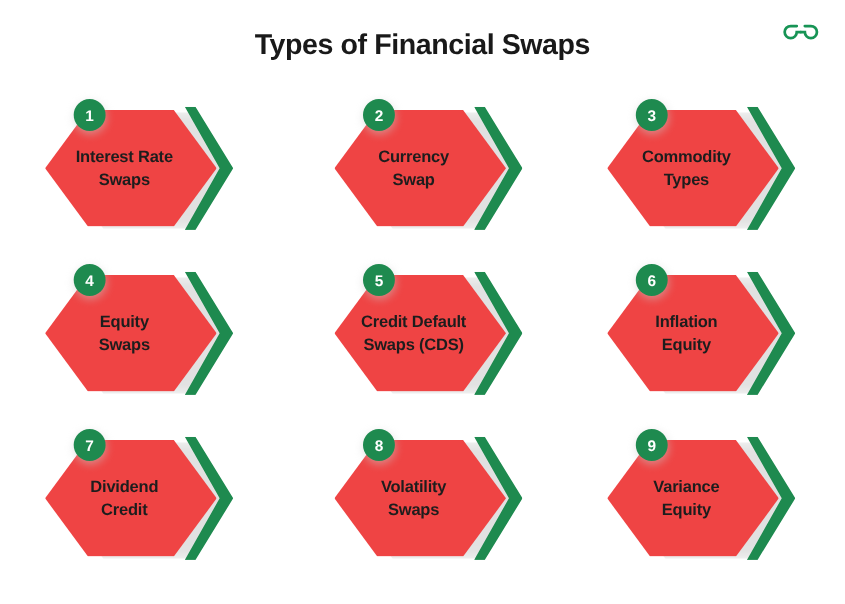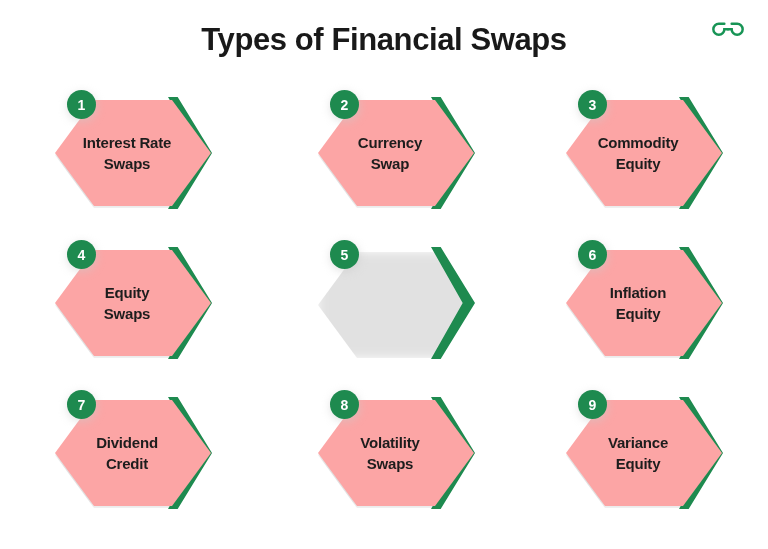--- a/index.html
+++ b/index.html
@@ -34,21 +34,21 @@
   }
 
   
   .page-title {
     position: absolute;
     top: 17px;
     left: 0;
     width: 768px;
     text-align: center;
     font-family: "Liberation Sans", sans-serif;
-    font-size: 31px;
+    font-size: 26px;
     font-weight: bold;
     letter-spacing: -0.4px;
     color: #191919;
     line-height: 46px;
     white-space: nowrap;
   }
 
   
   .card-grid {
     position: absolute;
@@ -80,25 +80,25 @@
     width: 156px;
     height: 106px;
     background: #c9c9c9;
     opacity: 0.55;
     clip-path: polygon(25% 0%, 75% 0%, 100% 50%, 75% 100%, 25% 100%, 0% 50%);
     filter: blur(5px);
   }
 
   .hex-body {
     position: absolute;
-    left: 17px;
+    left: 3px;
     top: 12px;
     width: 156px;
     height: 106px;
-    background: #fca5a5;
+    background: #ef4444;
     clip-path: polygon(25% 0%, 75% 0%, 100% 50%, 75% 100%, 25% 100%, 0% 50%);
     display: flex;
     align-items: center;
     justify-content: center;
   }
 
   .hex-label {
     width: 118px;
     text-align: center;
     font-family: "Liberation Sans", sans-serif;
@@ -190,40 +190,44 @@
       </div>
       <div class="hex-badge-shadow"></div>
       <div class="hex-badge">2</div>
     </div>
 
     <div class="swap-card col-3 row-1">
       <div class="hex-shadow"></div>
       <div class="hex-chevron"></div>
       <div class="hex-body">
         <div class="hex-label">Commodity
-Equity</div>
+Types</div>
       </div>
       <div class="hex-badge-shadow"></div>
       <div class="hex-badge">3</div>
     </div>
 
     <div class="swap-card col-1 row-2">
       <div class="hex-shadow"></div>
       <div class="hex-chevron"></div>
       <div class="hex-body">
         <div class="hex-label">Equity
 Swaps</div>
       </div>
       <div class="hex-badge-shadow"></div>
       <div class="hex-badge">4</div>
     </div>
 
     <div class="swap-card col-2 row-2">
       <div class="hex-shadow"></div>
       <div class="hex-chevron"></div>
+      <div class="hex-body">
+        <div class="hex-label">Credit Default
+Swaps (CDS)</div>
+      </div>
       <div class="hex-badge-shadow"></div>
       <div class="hex-badge">5</div>
     </div>
 
     <div class="swap-card col-3 row-2">
       <div class="hex-shadow"></div>
       <div class="hex-chevron"></div>
       <div class="hex-body">
         <div class="hex-label">Inflation
 Equity</div>

